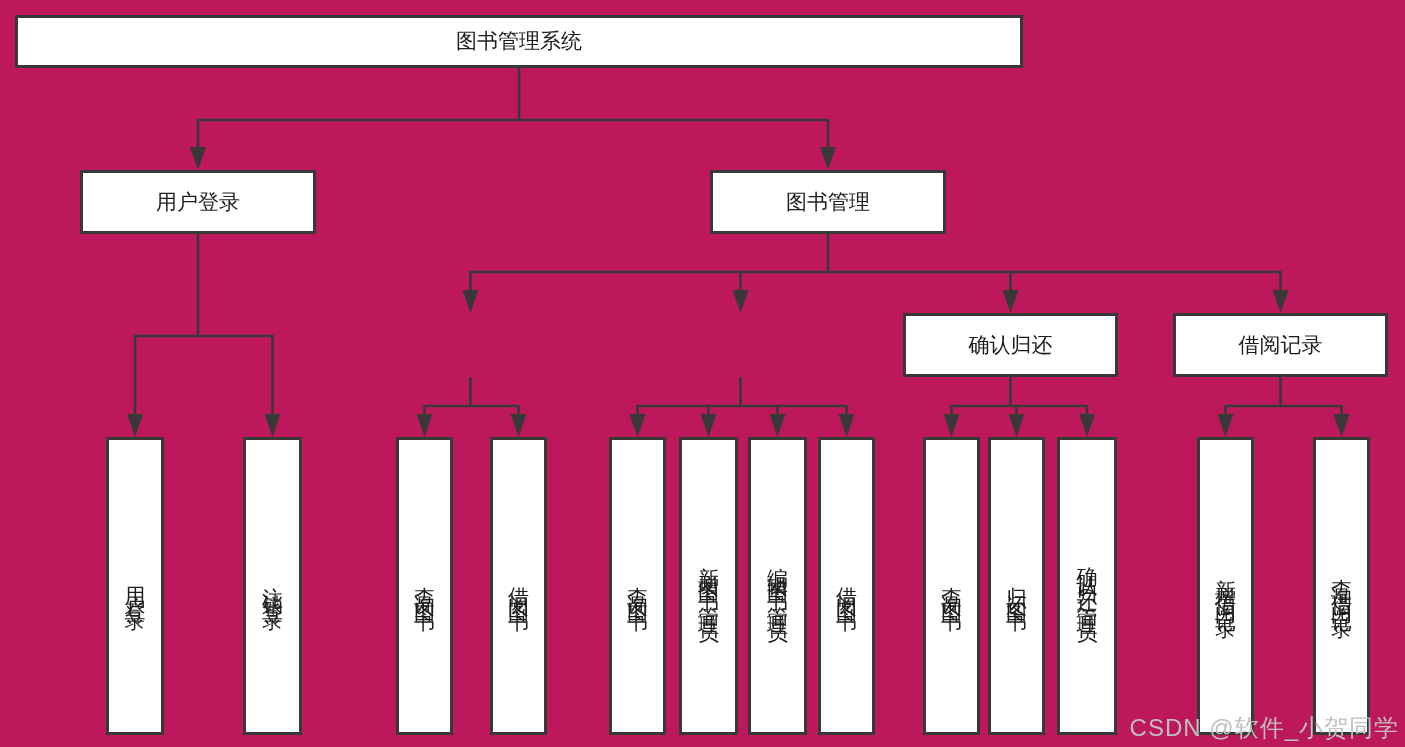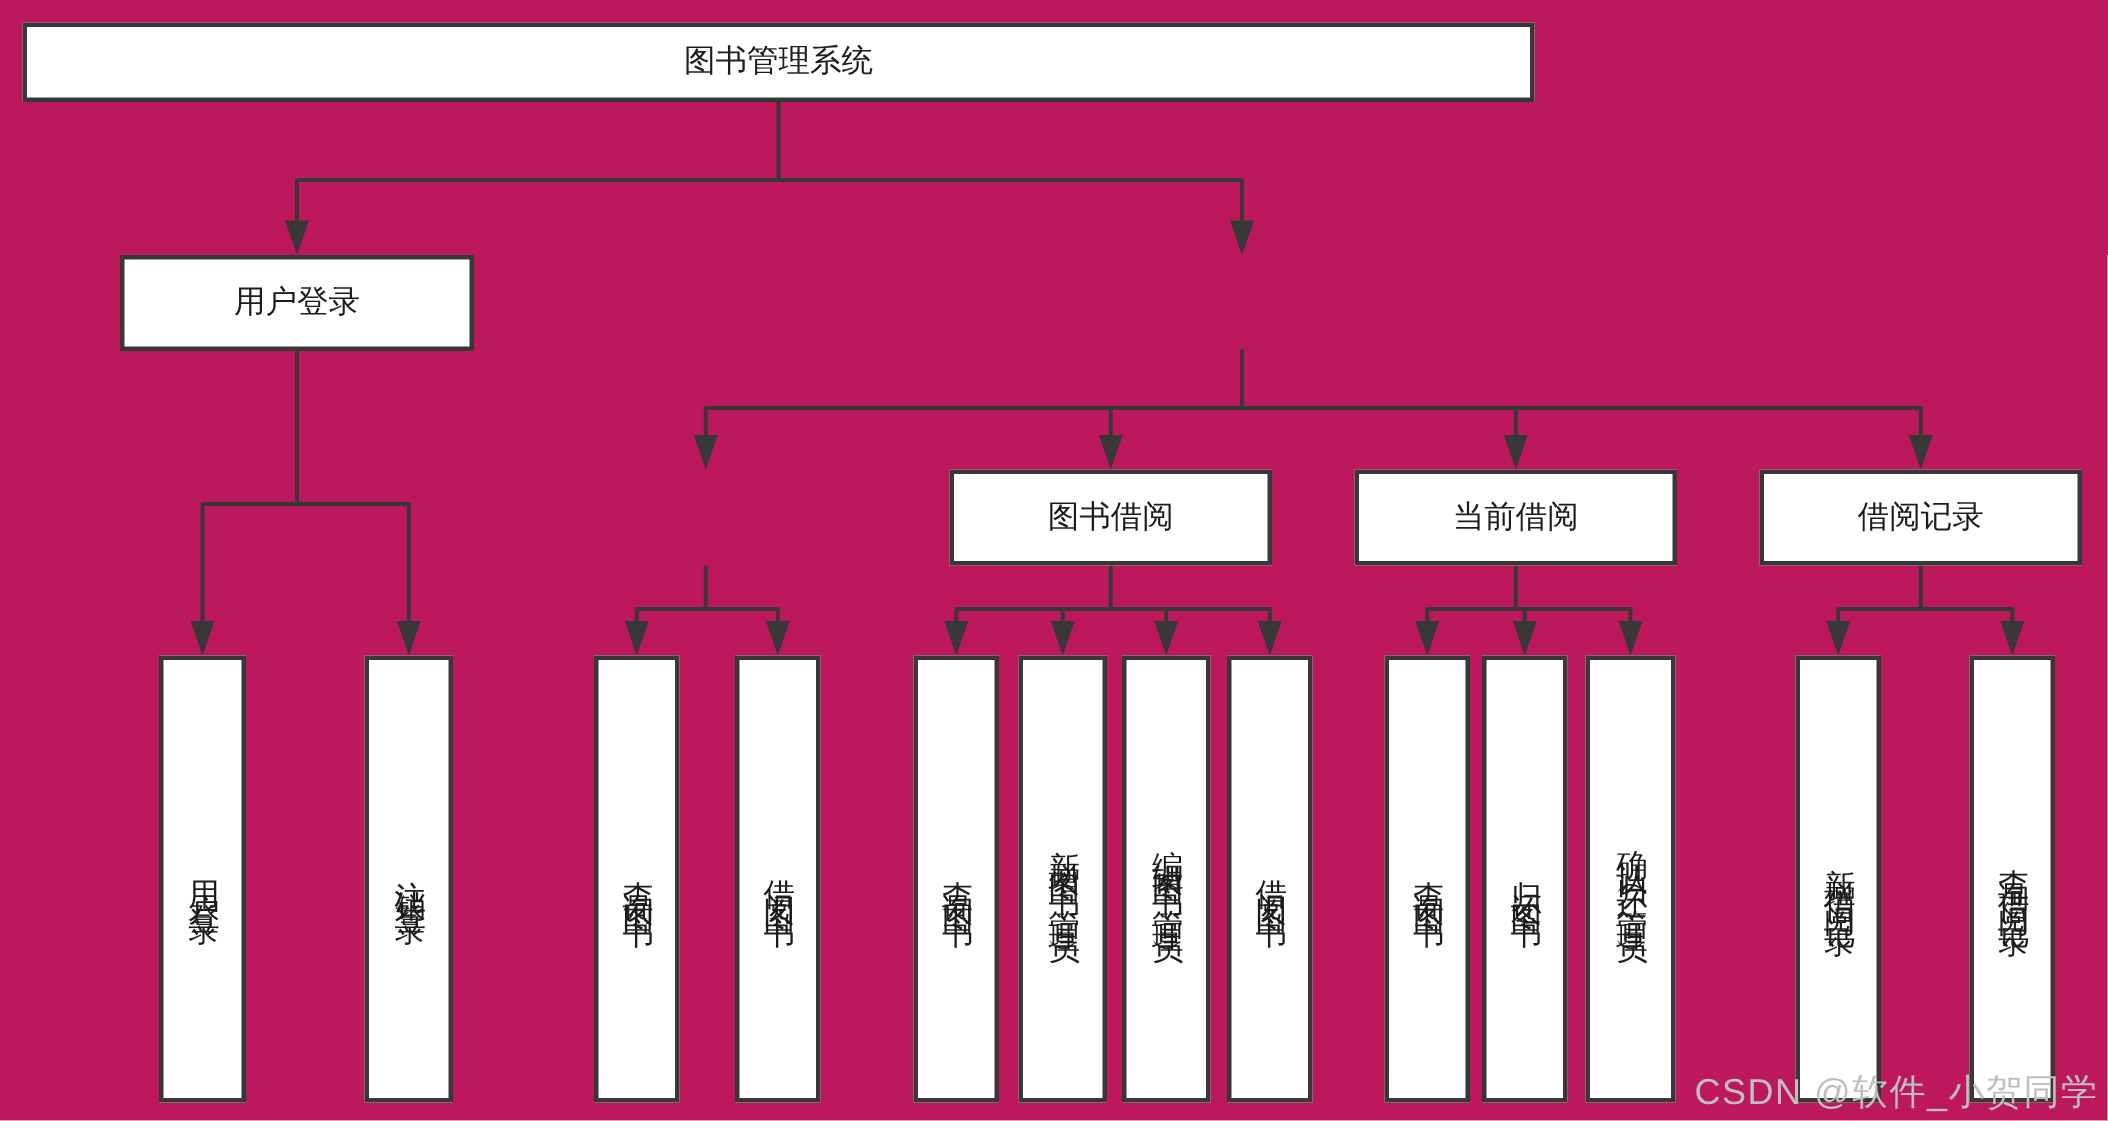--- a/index.html
+++ b/index.html
@@ -118,26 +118,26 @@
       M1333.5,414 L1349.5,414 L1341.5,437 Z"></path>
   </svg>
 
   <div class="box" style="left:15px; top:15px; width:1008px; height:53px;">
     <span>图书管理系统</span>
   </div>
 
   <div class="box" style="left:80px; top:170px; width:236px; height:64px;">
     <span>用户登录</span>
   </div>
+  <div class="box" style="left:710px; top:170px; width:236px; height:64px;">
+    <span>图书管理</span>
+  </div>
 
-  <div class="box" style="left:633px; top:313px; width:215px; height:64px;">
-    <span>图书借阅</span>
-  </div>
   <div class="box" style="left:903px; top:313px; width:215px; height:64px;">
-    <span>当前借阅</span>
+    <span>确认归还</span>
   </div>
   <div class="box" style="left:1173px; top:313px; width:215px; height:64px;">
     <span>借阅记录</span>
   </div>
 
   <div class="box" style="left:106px; top:437px; width:58px; height:298px;">
     <span class="vtext">用户登录</span>
   </div>
   <div class="box" style="left:243px; top:437px; width:59px; height:298px;">
     <span class="vtext">注销登录</span>

